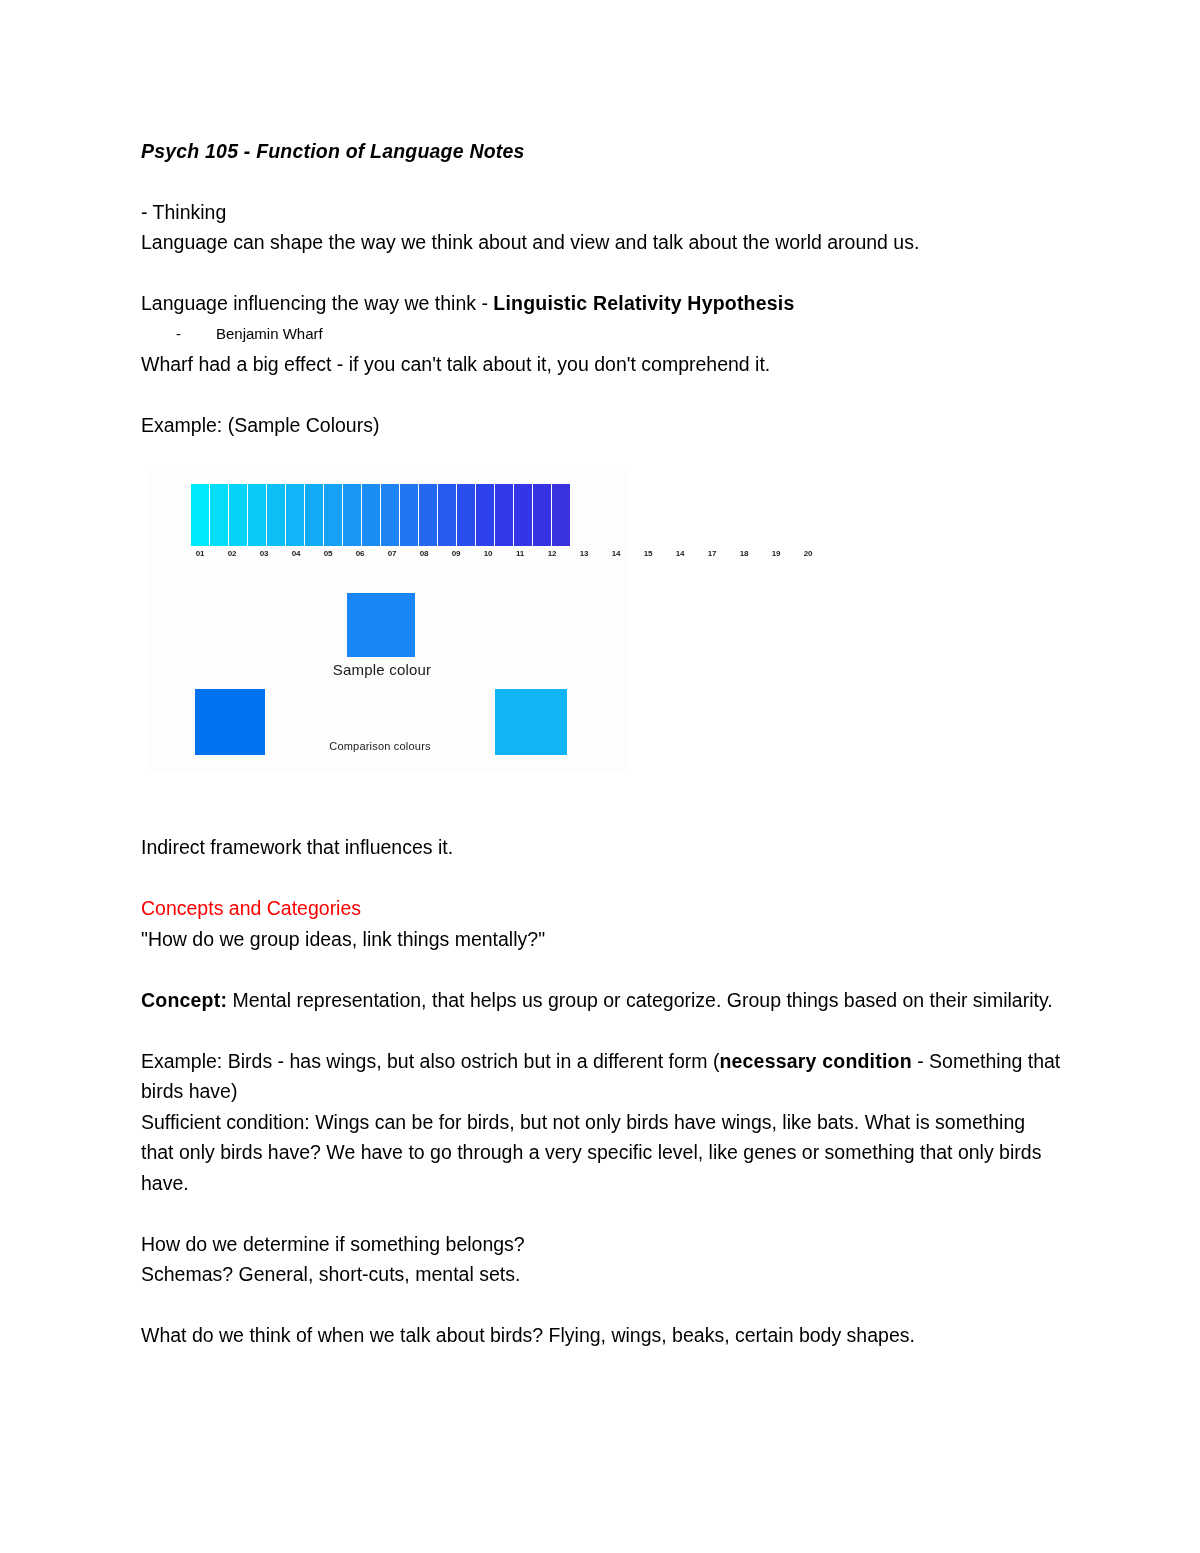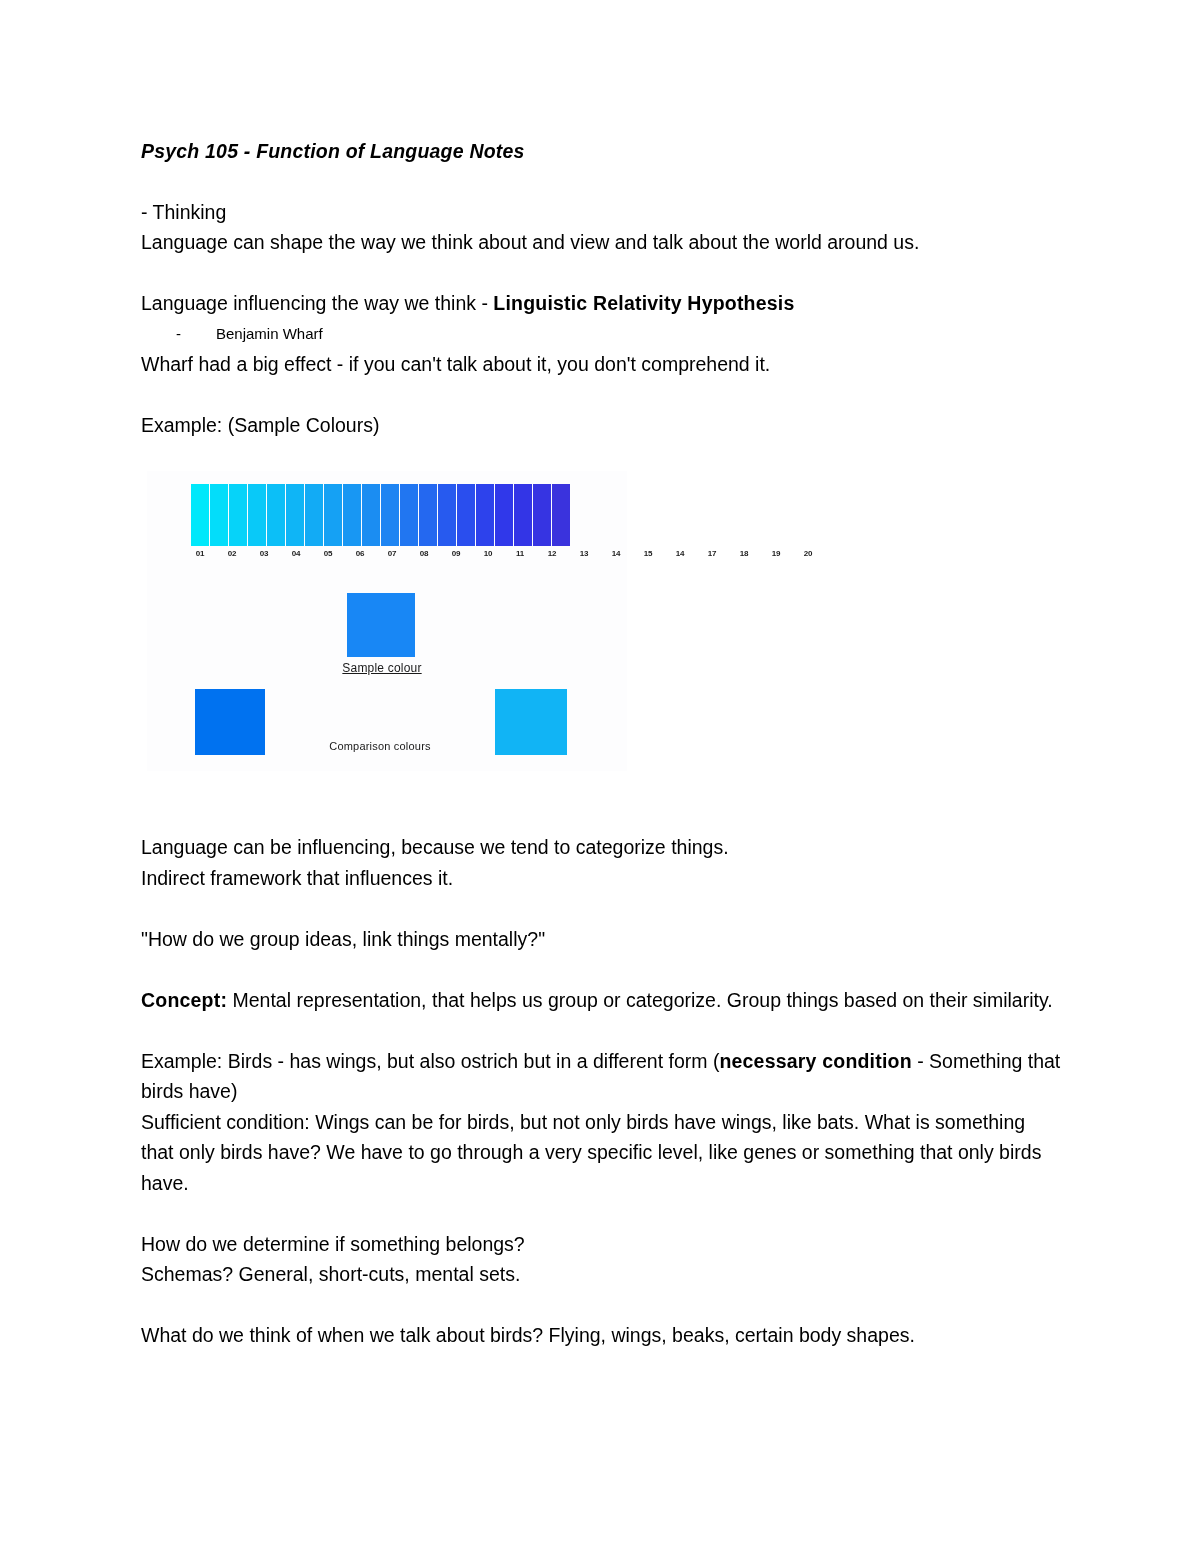--- a/index.html
+++ b/index.html
@@ -107,24 +107,23 @@
     top: 122px;
     width: 68px;
     height: 64px;
   }
   .sample-caption {
     position: absolute;
     left: 180px;
     top: 190px;
     width: 110px;
     text-align: center;
-    font-size: 12px;
+    font-size: 15px;
     color: #1a1a1a;
     letter-spacing: 0.2px;
-    text-decoration: underline;
   }
   .cmp-left {
     position: absolute;
     left: 48px;
     top: 218px;
     width: 70px;
     height: 66px;
   }
   .cmp-right {
     position: absolute;
@@ -221,25 +220,25 @@
       <div class="sample-caption">Sample colour</div>
 
       <div class="cmp-left" style="background: rgb(0, 114, 240);"></div>
       <div class="cmp-right" style="background: rgb(17, 180, 245);"></div>
       <div class="cmp-caption">Comparison colours</div>
     </div>
 
     <div class="spacer-line"></div>
     <div class="spacer-line"></div>
 
-    <p class="para">Language can be influencing, because we tend to categorize things.</p>
     <p class="para">Indirect framework that influences it.</p>
 
     <div class="spacer-line"></div>
 
+    <p class="red-heading">Concepts and Categories</p>
     <p class="para">"How do we group ideas, link things mentally?"</p>
 
     <div class="spacer-line"></div>
 
     <p class="para"><span class="bold">Concept:</span><span> Mental representation, that helps us group or categorize. Group things based on their similarity.</span></p>
 
     <div class="spacer-line"></div>
 
     <p class="para"><span>Example: Birds - has wings, but also ostrich but in a different form (</span><span class="bold">necessary condition</span><span> - Something that birds have)</span></p>
 

